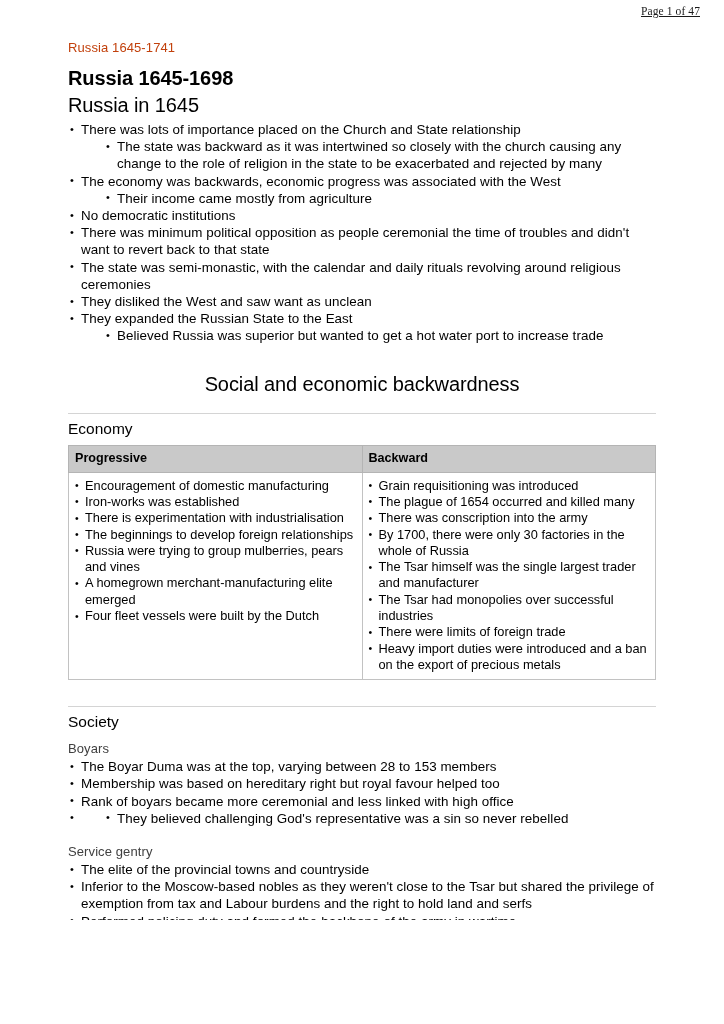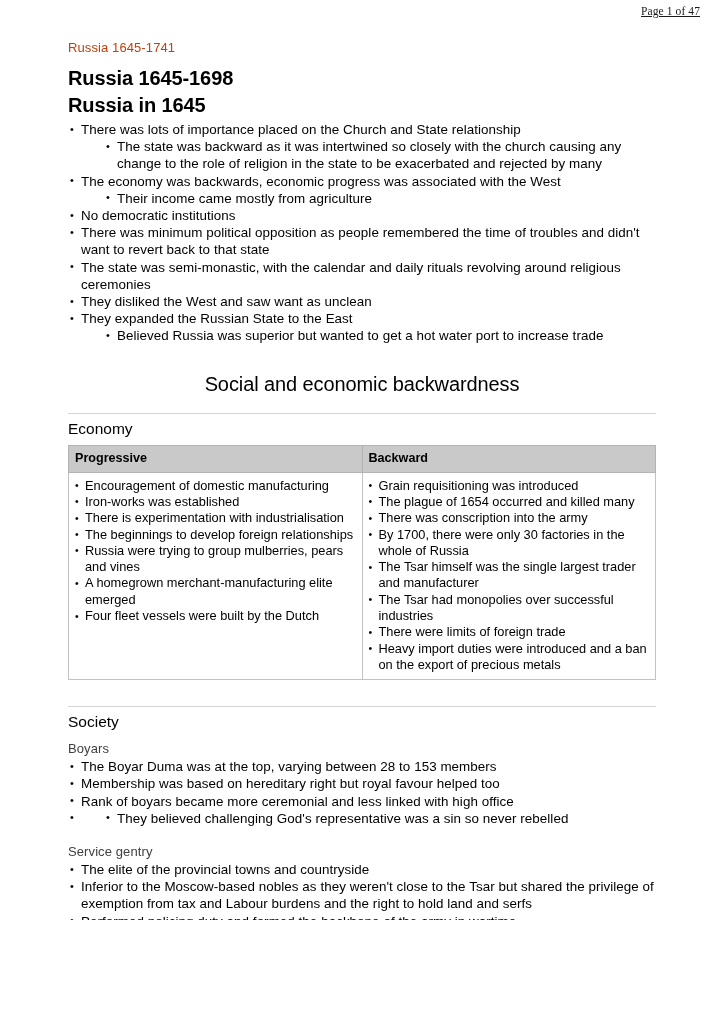--- a/index.html
+++ b/index.html
@@ -53,21 +53,21 @@
   h1.title {
     font-size: 20px;
     font-weight: bold;
     line-height: 24px;
     margin: 0 0 3px 0;
     letter-spacing: -0.1px;
   }
 
   h2.subtitle {
     font-size: 20px;
-    font-weight: bold;
+    font-weight: normal;
     line-height: 25px;
     margin: 0 0 3px 0;
     letter-spacing: -0.1px;
   }
 
   h2.section-title {
     font-size: 20px;
     font-weight: normal;
     line-height: 26px;
     margin: 0;
@@ -219,21 +219,21 @@
     <h2 class="subtitle">Russia in 1645</h2>
 
     <ul class="bullets" id="intro-list">
         <li><span>There was lots of importance placed on the Church and State relationship</span><ul class="sub">
             <li>The state was backward as it was intertwined so closely with the church causing any change to the role of religion in the state to be exacerbated and rejected by many</li>
           </ul></li>
         <li><span>The economy was backwards, economic progress was associated with the West</span><ul class="sub">
             <li>Their income came mostly from agriculture</li>
           </ul></li>
         <li><span>No democratic institutions</span></li>
-        <li><span>There was minimum political opposition as people remembered the time of troubles and didn't want to revert back to that state</span></li>
+        <li><span>There was minimum political opposition as people ceremonial the time of troubles and didn't want to revert back to that state</span></li>
         <li><span>The state was semi-monastic, with the calendar and daily rituals revolving around religious ceremonies</span></li>
         <li><span>They disliked the West and saw want as unclean</span></li>
         <li><span>They expanded the Russian State to the East</span><ul class="sub">
             <li>Believed Russia was superior but wanted to get a hot water port to increase trade</li>
           </ul></li>
       </ul>
 
     <div class="spacer-lg"></div>
 
     <h2 class="section-title">Social and economic backwardness</h2>

